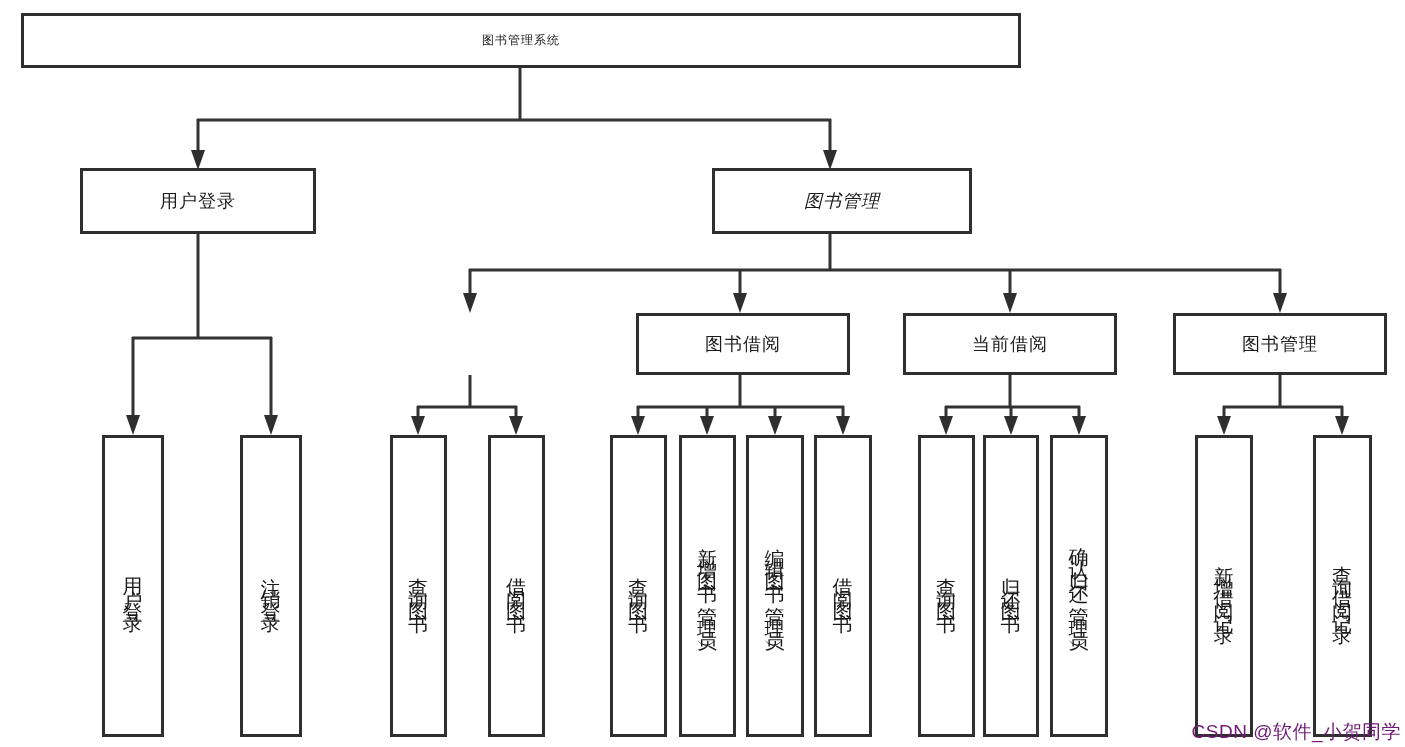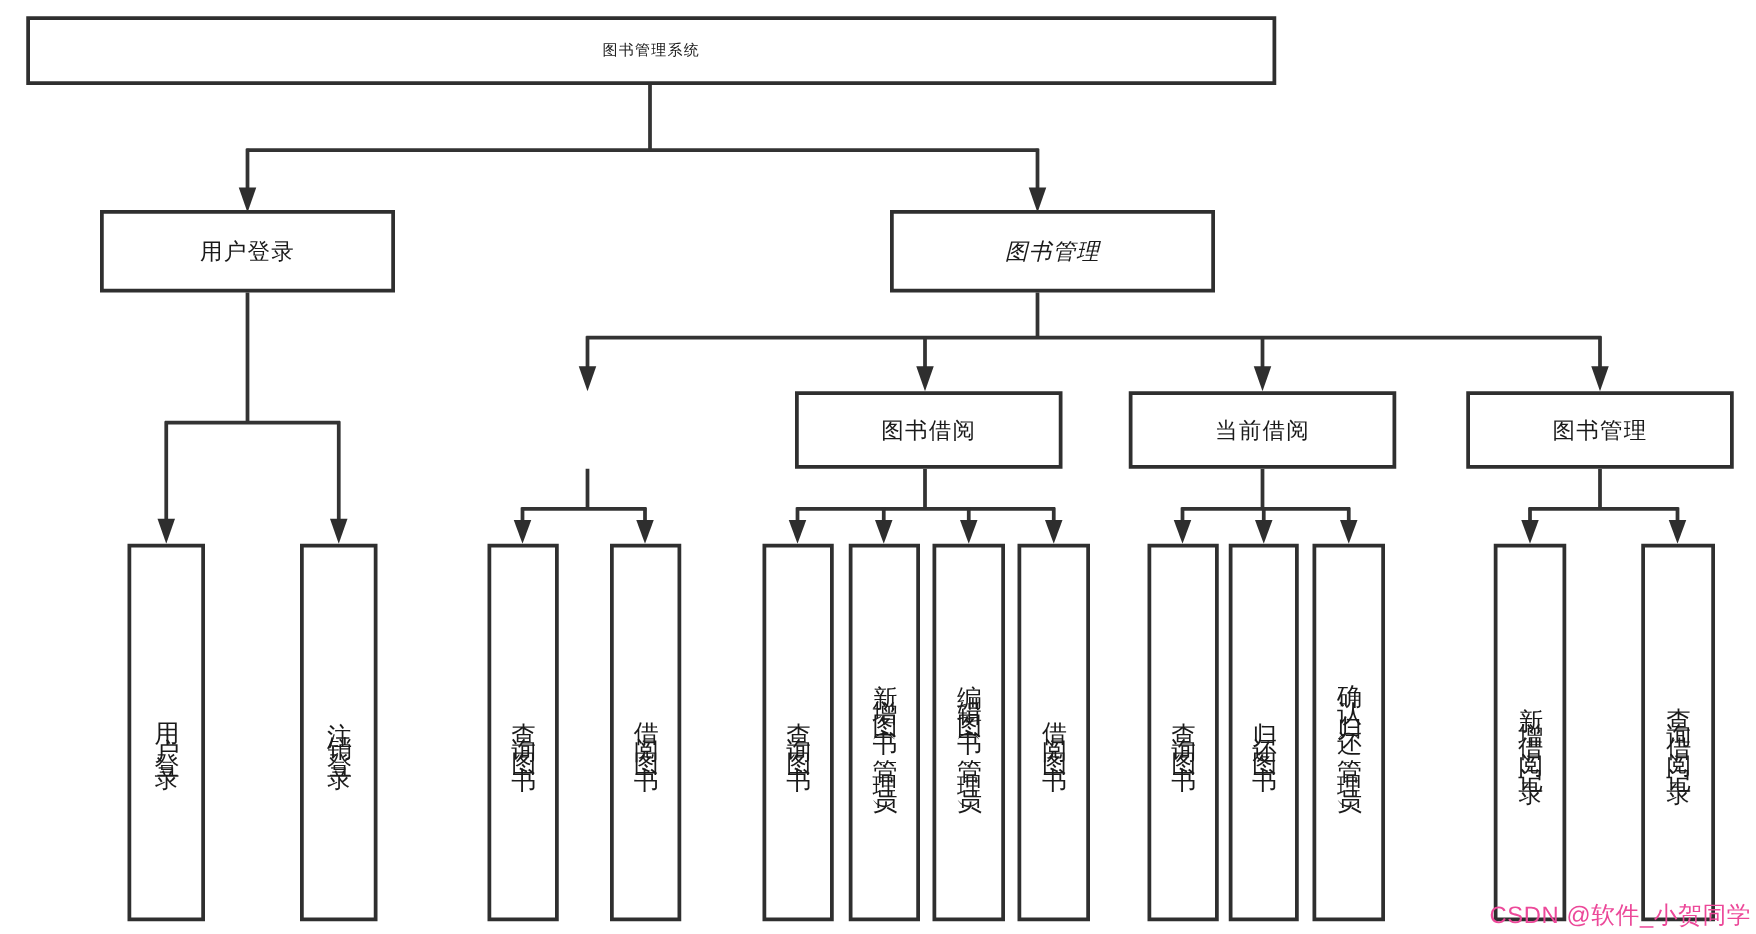--- a/index.html
+++ b/index.html
@@ -41,21 +41,21 @@
     text-orientation: mixed;
     letter-spacing: 12px;
     line-height: 1;
     white-space: nowrap;
   }
   .watermark {
     position: absolute;
     right: 4px;
     bottom: 2px;
     font-size: 19px;
-    color: #ec4899;
+    color: #701a75;
     letter-spacing: 0.5px;
     white-space: nowrap;
   }
 </style>
 </head>
 <body>
 
 <div class="canvas">
 
   <svg class="connectors" viewBox="0 0 1405 747">

